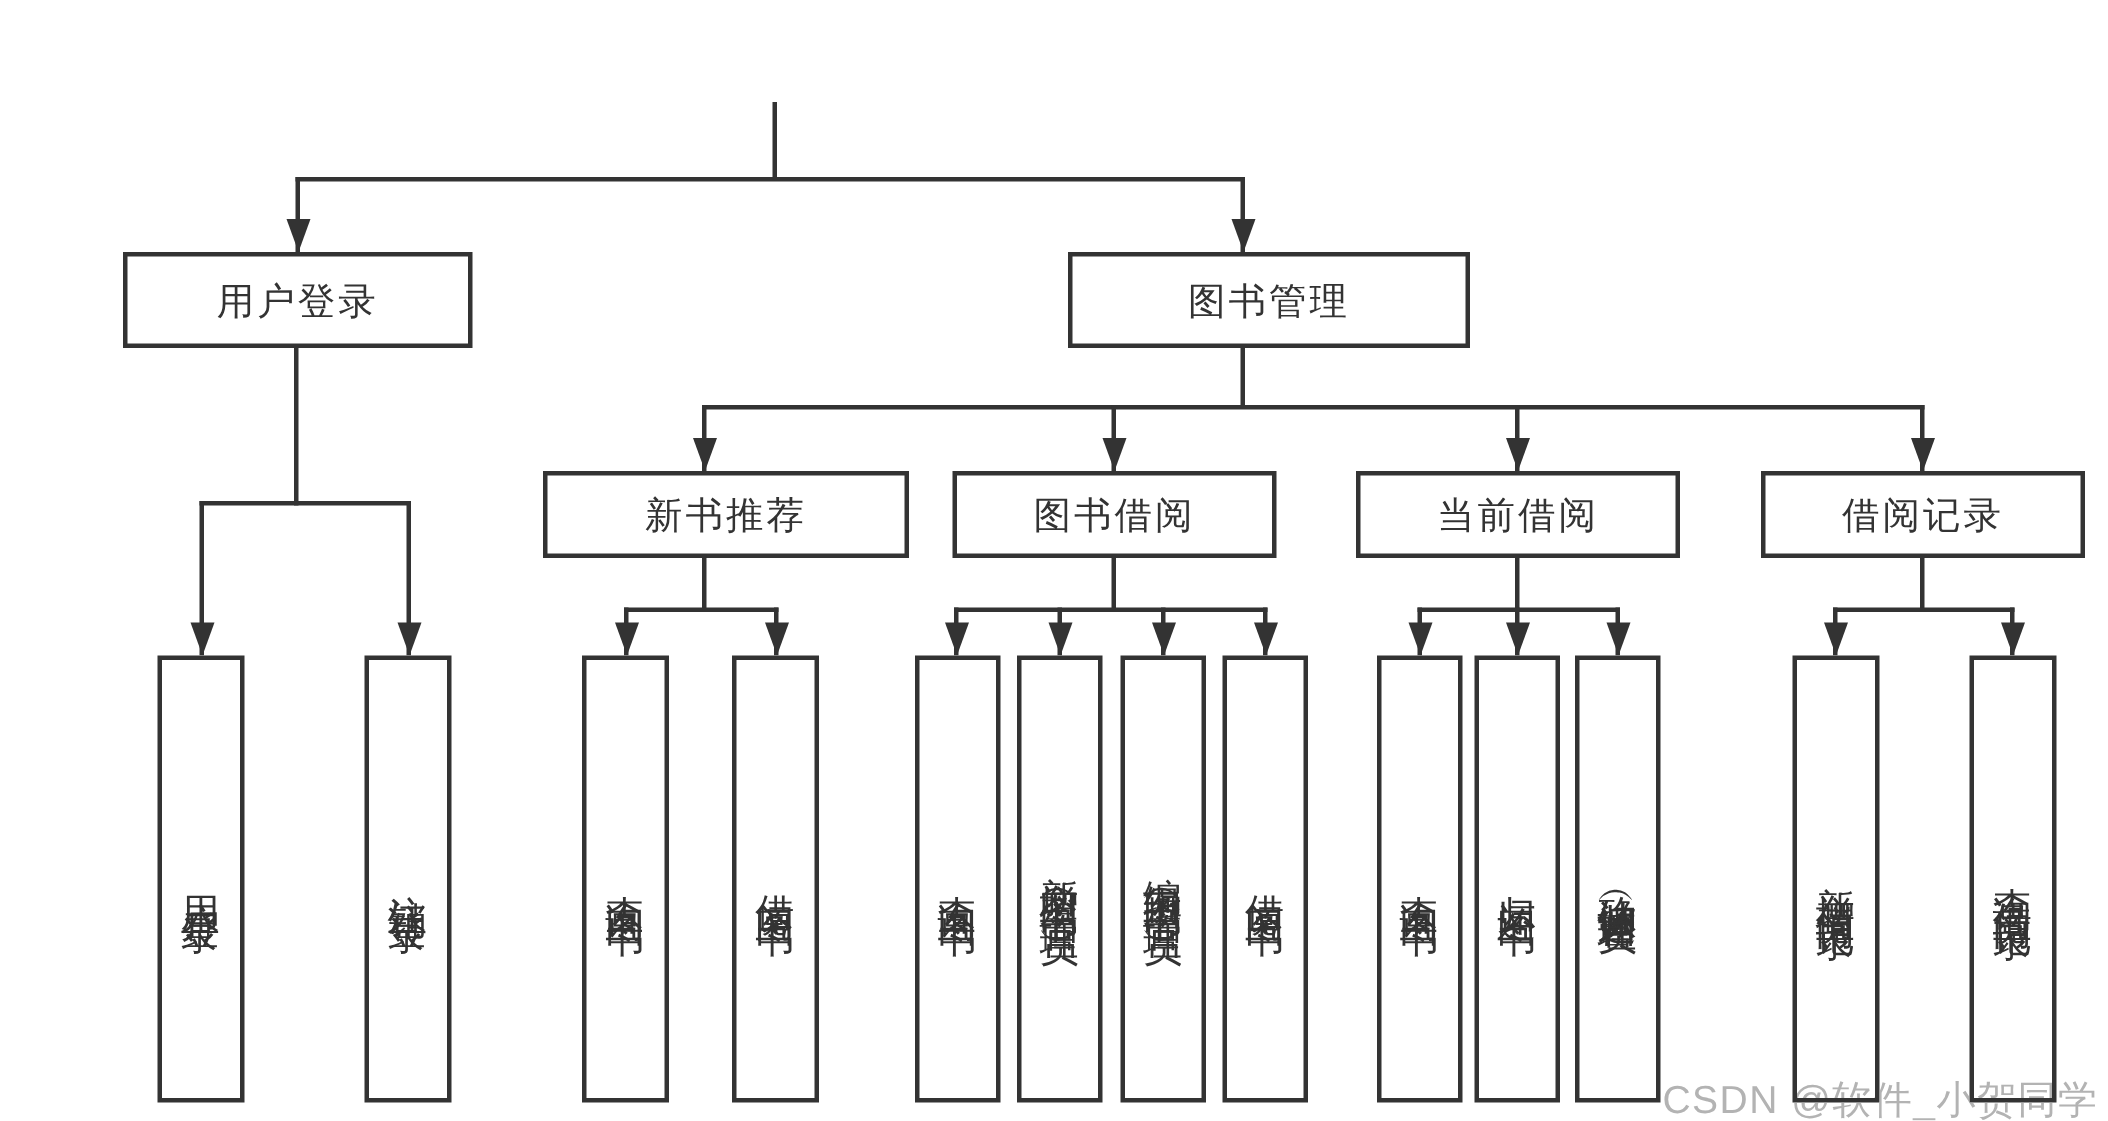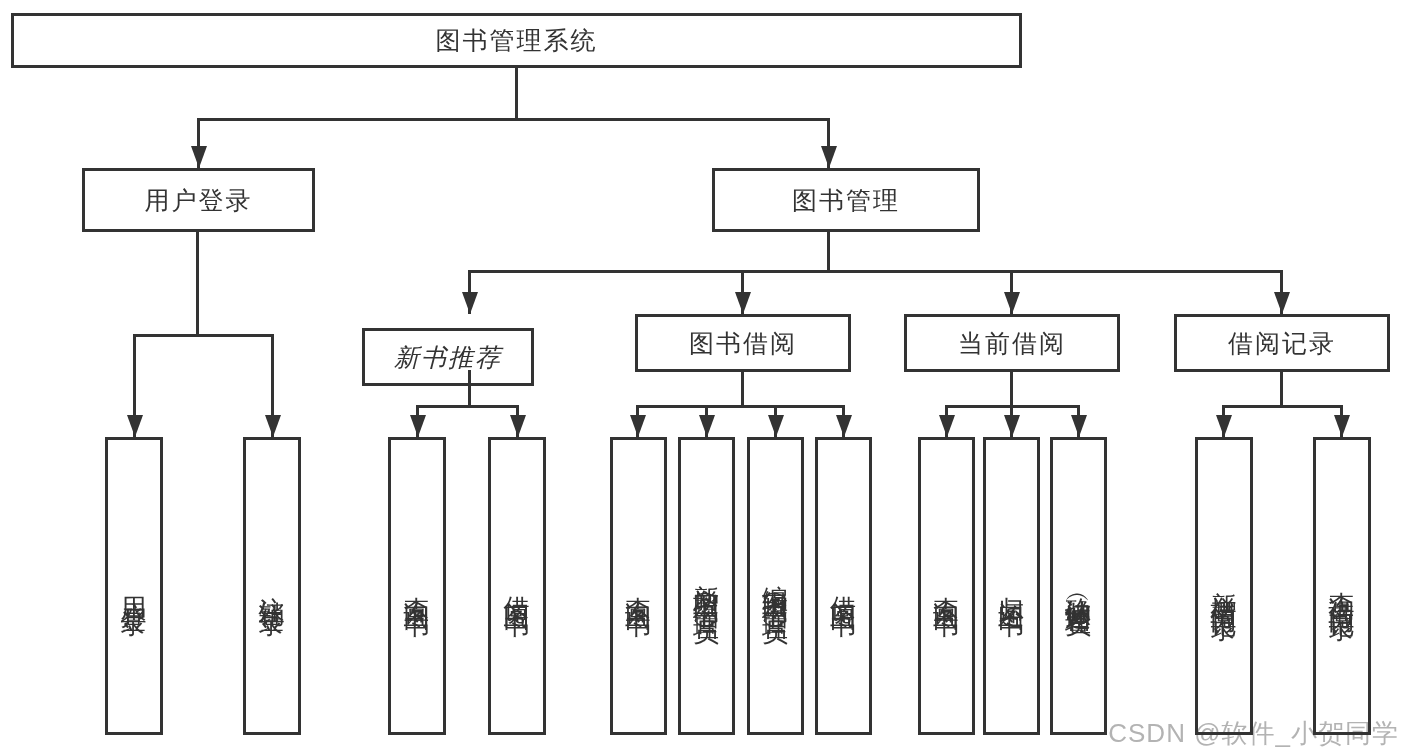--- a/index.html
+++ b/index.html
@@ -21,23 +21,20 @@
            border-top:22px solid var(--line); }
 
   .watermark { position:absolute; top:716px; right:6px; font-size:26px;
                color:var(--wm); letter-spacing:1px; mix-blend-mode:darken; z-index:9; }
 </style>
 </head>
 <body>
 
 <div class="stage">
 
-  <div class="node hnode" style="left:11px; top:13px; width:1011px; height:55px;">
-    <span>图书管理系统</span>
-  </div>
 
   <div class="vline" style="left:515px; top:68px; height:52px;"></div>
   <div class="hline" style="left:197px; top:118px; width:633px;"></div>
   <div class="vline" style="left:197px; top:118px; height:50px;"></div>
   <div class="arrow" style="left:191px; top:146px;"></div>
   <div class="vline" style="left:827px; top:118px; height:50px;"></div>
   <div class="arrow" style="left:821px; top:146px;"></div>
 
   <div class="node hnode" style="left:82px; top:168px; width:233px; height:64px;">
     <span>用户登录</span>
@@ -57,21 +54,21 @@
   <div class="hline" style="left:468px; top:270px; width:815px;"></div>
   <div class="vline" style="left:468px; top:270px; height:44px;"></div>
   <div class="arrow" style="left:462px; top:292px;"></div>
   <div class="vline" style="left:741px; top:270px; height:44px;"></div>
   <div class="arrow" style="left:735px; top:292px;"></div>
   <div class="vline" style="left:1010px; top:270px; height:44px;"></div>
   <div class="arrow" style="left:1004px; top:292px;"></div>
   <div class="vline" style="left:1280px; top:270px; height:44px;"></div>
   <div class="arrow" style="left:1274px; top:292px;"></div>
 
-  <div class="node hnode" style="left:362px; top:328px; width:172px; height:58px;font-style:italic;">
+  <div class="node hnode" style="left:362px; top:314px; width:244px; height:58px;">
     <span>新书推荐</span>
   </div>
   <div class="node hnode" style="left:904px; top:314px; width:216px; height:58px;">
     <span>当前借阅</span>
   </div>
   <div class="node hnode" style="left:635px; top:314px; width:216px; height:58px;">
     <span>图书借阅</span>
   </div>
   <div class="node hnode" style="left:1174px; top:314px; width:216px; height:58px;">
     <span>借阅记录</span>

